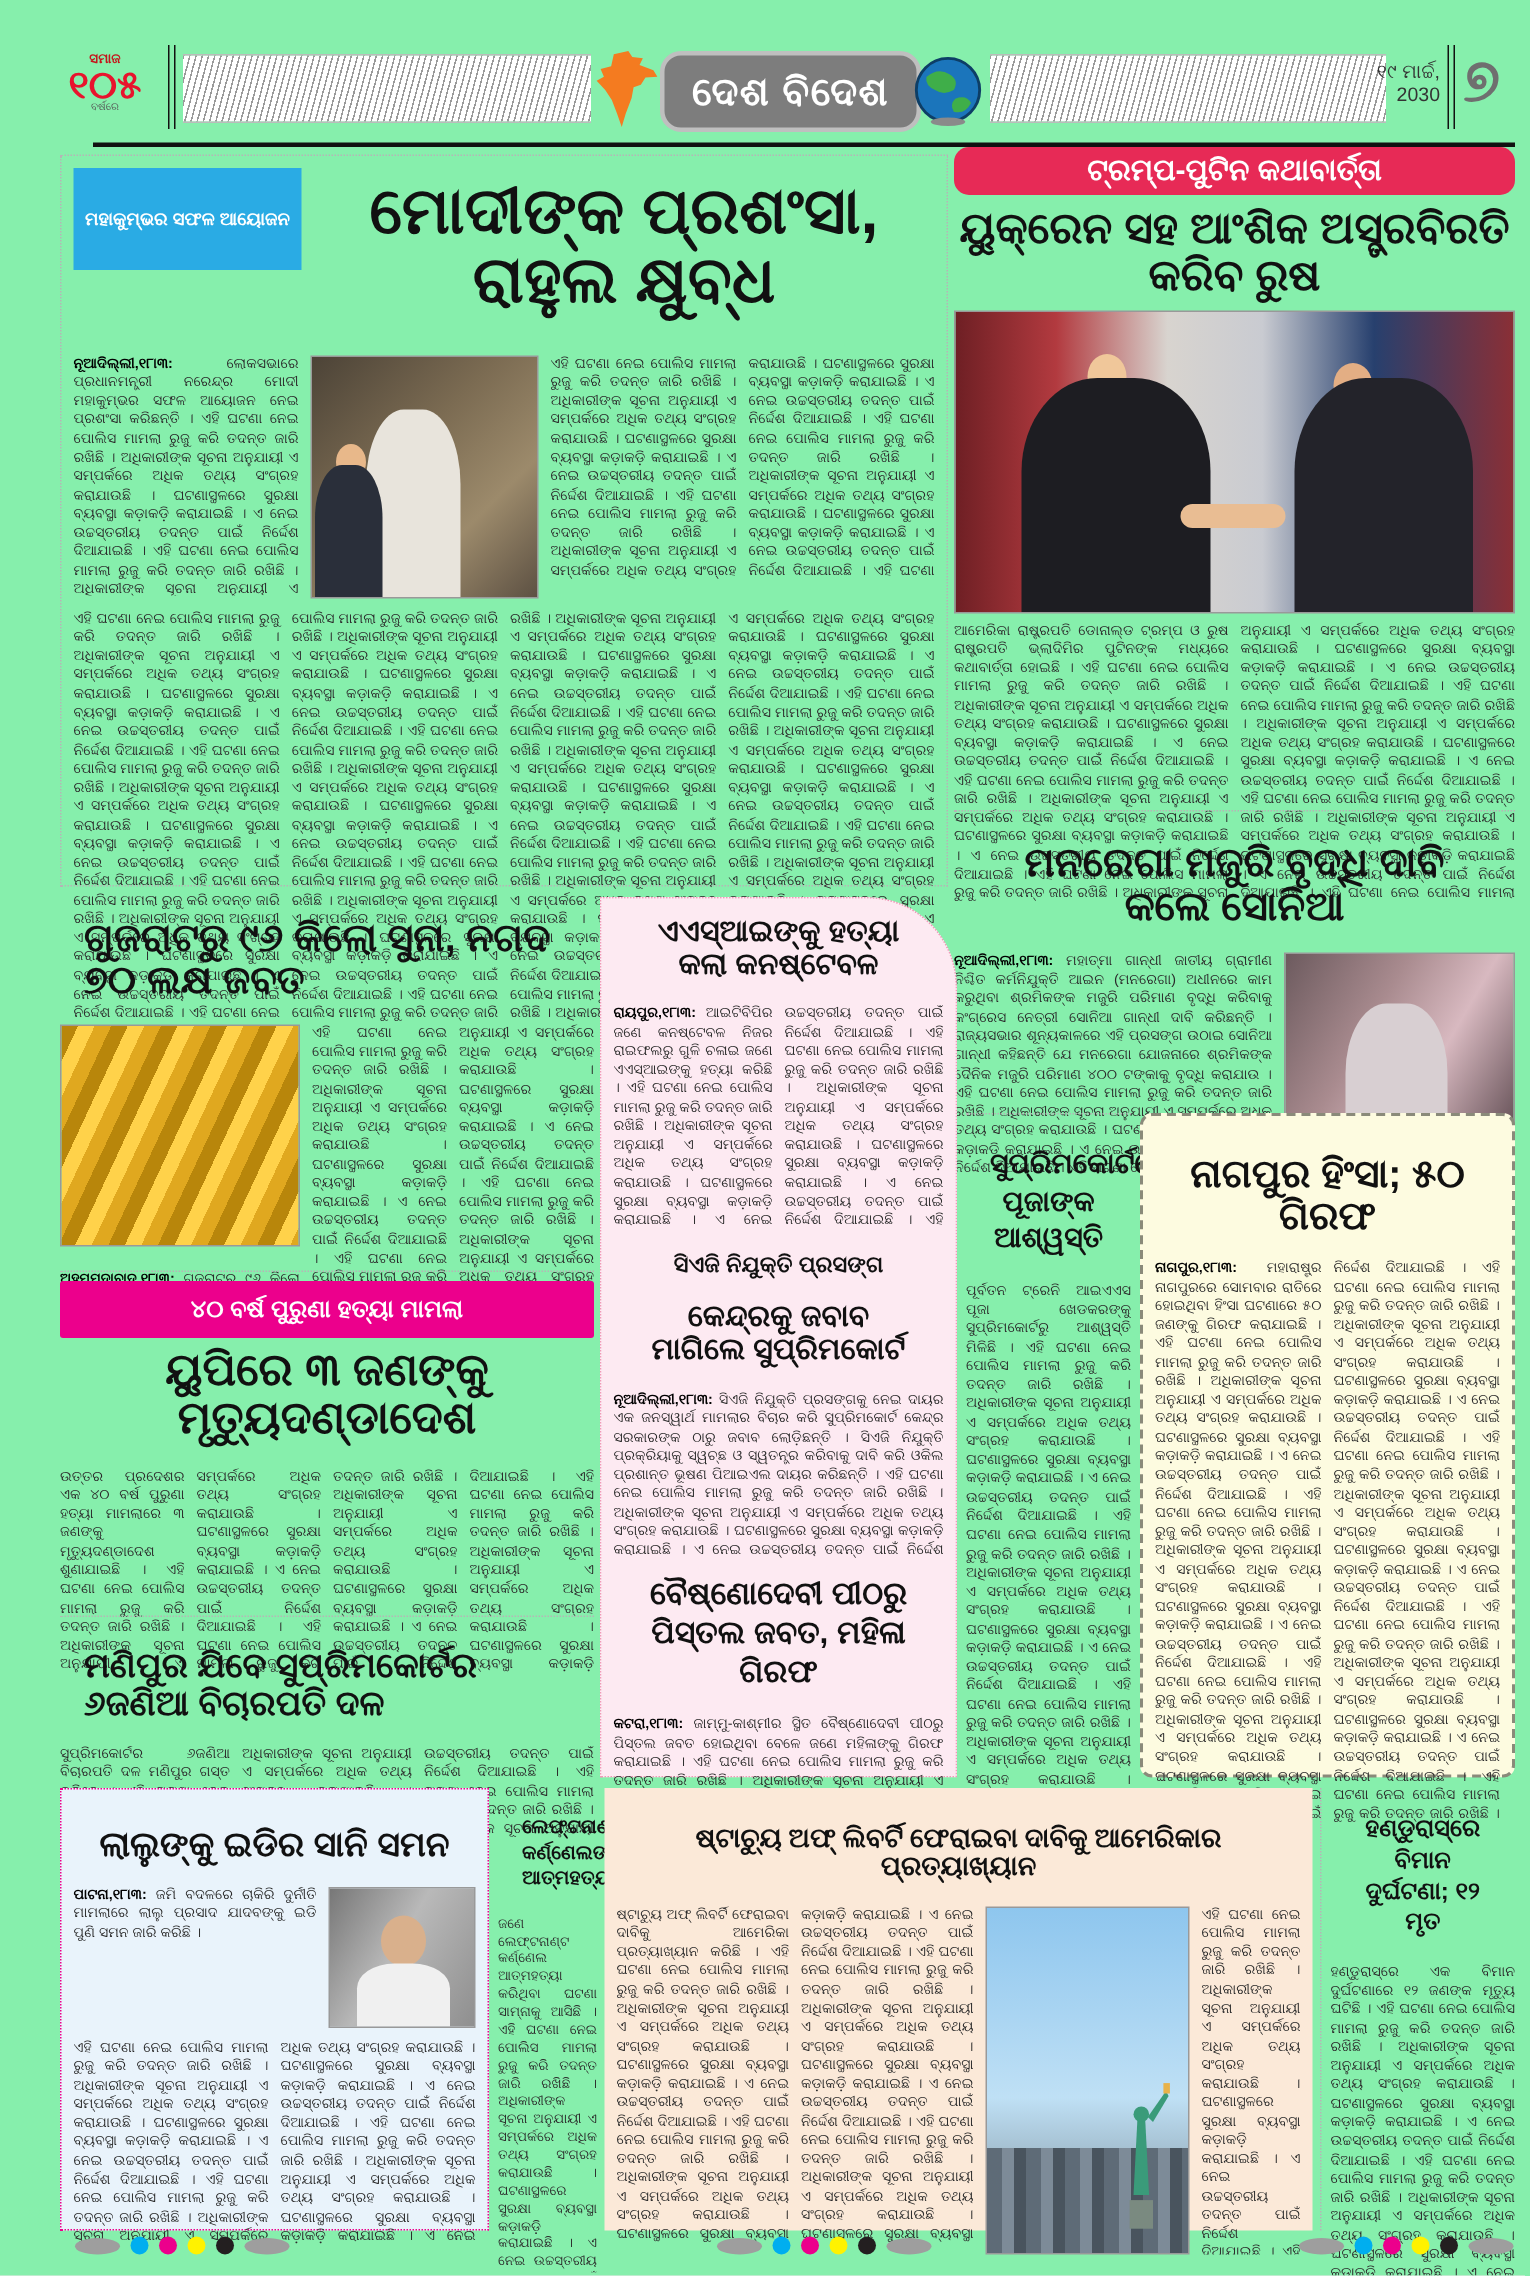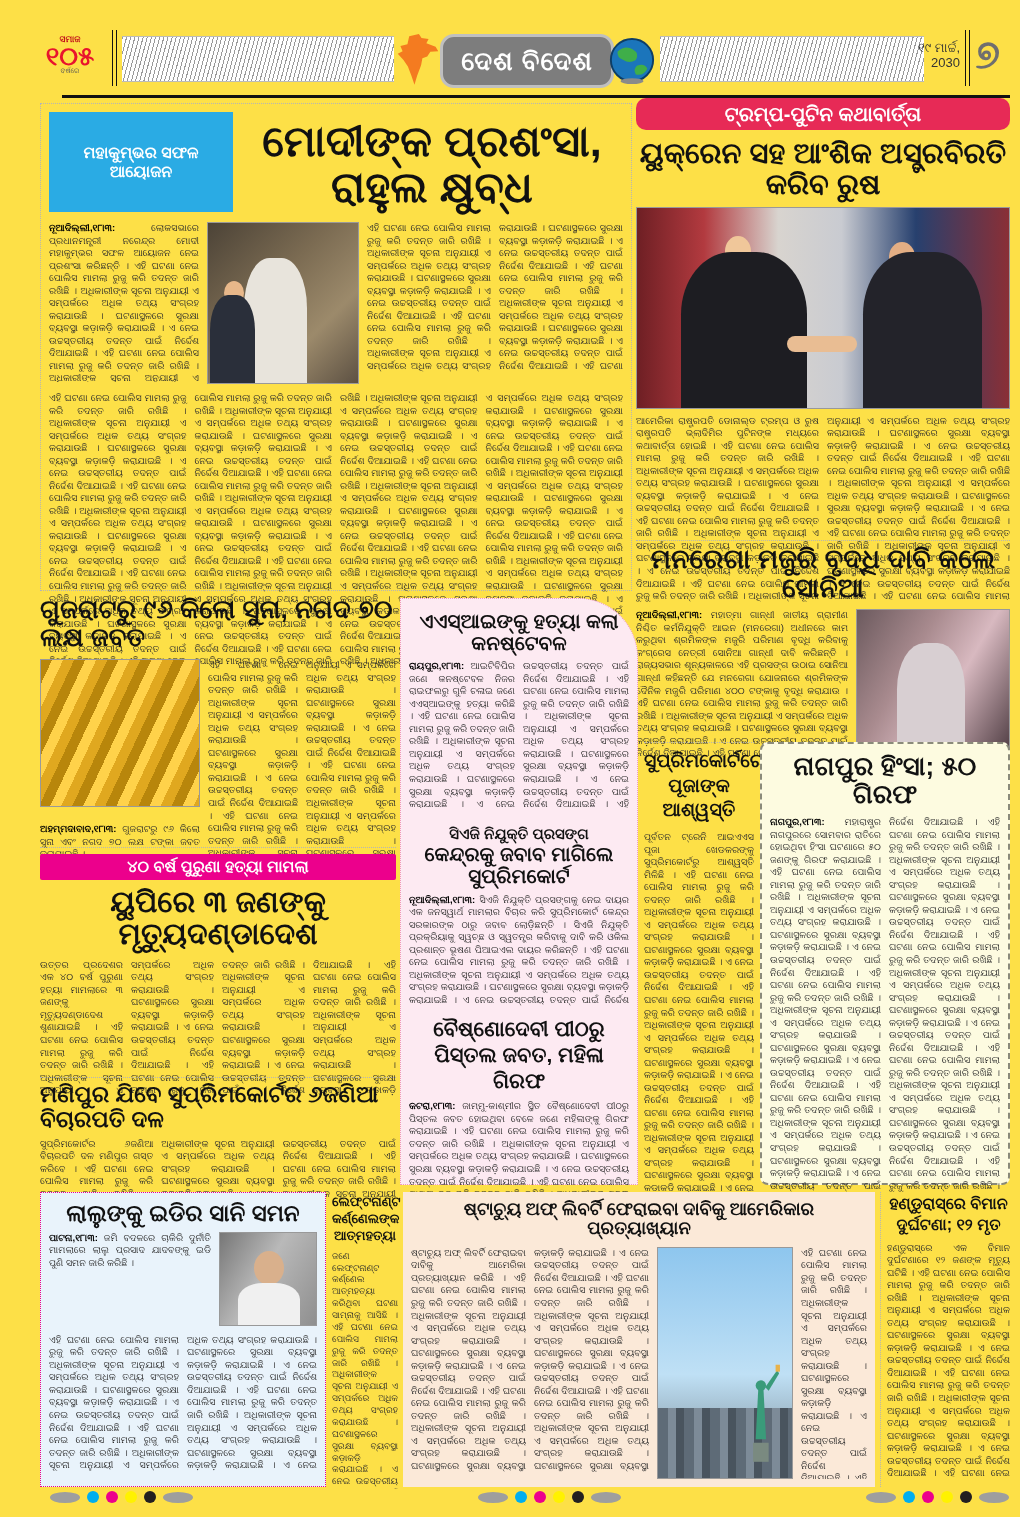--- a/index.html
+++ b/index.html
@@ -1,16 +1,16 @@
 <!DOCTYPE html>
 <html><head>
 <meta charset="utf-8">
 <style>
   html,body{margin:0;padding:0;background:#e9e9e9;}
-  #page{position:relative;width:1020px;height:1517px;background:#fde047;margin:0 auto;
+  #page{position:relative;width:1020px;height:1517px;background:#86efac;margin:0 auto;
         font-family:"Liberation Sans","DejaVu Sans",sans-serif;color:#1c1c1c;overflow:hidden;}
   
   .hdr{position:absolute;left:20px;top:28px;width:980px;height:64px;}
   .logo{position:absolute;left:18px;top:6px;width:64px;height:52px;text-align:center;}
   .logo .l1{font-size:9px;color:#c4161c;font-weight:bold;}
   .logo .l2{font-size:26px;line-height:22px;color:#e8132d;font-weight:bold;}
   .logo .l3{font-size:7px;color:#555;}
   .dblrule{position:absolute;top:2px;height:56px;border-left:1px solid #111;border-right:1px solid #111;width:3px;}
   .hatch{position:absolute;top:8px;height:44px;
          background:repeating-linear-gradient(105deg,#9a9a9a 0 1px,#ffffff 1px 4px);
@@ -19,21 +19,21 @@
          border:3px solid #bfbfbf;border-radius:14px;color:#fff;font-size:26px;font-weight:bold;
          display:flex;align-items:center;justify-content:center;letter-spacing:1px;}
   .indiamap{position:absolute;left:376px;top:2px;width:44px;height:60px;}
   .globe{position:absolute;left:588px;top:8px;width:48px;height:50px;}
   .hdr-date{position:absolute;right:40px;top:12px;text-align:right;font-size:13px;font-weight:normal;color:#333;line-height:15px;}
   .pageno{position:absolute;right:0;top:4px;font-size:40px;color:#6f6f6f;font-weight:bold;}
   .hdr-rule{position:absolute;left:62px;top:95px;width:948px;height:3px;background:#111;}
   
   .art{position:absolute;box-sizing:border-box;}
   .dot{border:1px dotted #b5b5b5;}
-  .hl{font-weight:bold;color:#111;line-height:1.08;margin:0;}
+  .hl{font-weight:bold;color:#111;line-height:1.08;margin:16px;}
   .bt{font-size:9.5px;line-height:1.32;text-align:justify;color:#2a2a2a;overflow:hidden;}
   .bt b{color:#000;}
   .cols2{column-count:2;column-gap:8px;}
   .cols3{column-count:3;column-gap:8px;}
   .cols4{column-count:4;column-gap:8px;}
   .photo{position:relative;overflow:hidden;border:1px solid #999;}
   .kickbox{background:#2aabe4;color:#fff;font-weight:bold;text-align:center;
            display:flex;align-items:center;justify-content:center;}
   .banner{color:#fff;font-weight:bold;text-align:center;border-radius:10px;
           display:flex;align-items:center;justify-content:center;}
@@ -82,21 +82,21 @@
       <div>୧୯ ମାର୍ଚ୍ଚ,</div>
       <div>2030</div>
     </div>
     <div class="dblrule" style="right:30px;"></div>
     <div class="pageno">୭</div>
   </div>
   <div class="hdr-rule"></div>
 
   <div class="art dot" style="left:40px;top:103px;width:592px;height:488px;padding:8px;">
     <div style="display:flex;gap:8px;">
-      <div class="kickbox" style="width:148px;height:64px;font-size:16px;line-height:1.2;padding:18px;">
+      <div class="kickbox" style="width:148px;height:64px;font-size:12px;line-height:1.2;padding:2px;">
         <span>ମହାକୁମ୍ଭର ସଫଳ ଆୟୋଜନ</span>
       </div>
       <h1 class="hl" style="font-size:43px;flex:1;text-align:center;margin-top:6px;">ମୋଦୀଙ୍କ ପ୍ରଶଂସା, ରାହୁଲ କ୍ଷୁବ୍ଧ</h1>
     </div>
     <div style="display:flex;gap:8px;margin-top:10px;">
       <div class="bt" style="width:150px;height:160px;">
         <b>ନୂଆଦିଲ୍ଲୀ,୧୮ା୩:</b>
         <span>ଲୋକସଭାରେ ପ୍ରଧାନମନ୍ତ୍ରୀ ନରେନ୍ଦ୍ର ମୋଦୀ ମହାକୁମ୍ଭର ସଫଳ ଆୟୋଜନ ନେଇ ପ୍ରଶଂସା କରିଛନ୍ତି ।</span>
         <span>ଏହି ଘଟଣା ନେଇ ପୋଲିସ ମାମଲା ରୁଜୁ କରି ତଦନ୍ତ ଜାରି ରଖିଛି । ଅଧିକାରୀଙ୍କ ସୂଚନା ଅନୁଯାୟୀ ଏ ସମ୍ପର୍କରେ ଅଧିକ ତଥ୍ୟ ସଂଗ୍ରହ କରାଯାଉଛି । ଘଟଣାସ୍ଥଳରେ ସୁରକ୍ଷା ବ୍ୟବସ୍ଥା କଡ଼ାକଡ଼ି କରାଯାଇଛି । ଏ ନେଇ ଉଚ୍ଚସ୍ତରୀୟ ତଦନ୍ତ ପାଇଁ ନିର୍ଦ୍ଦେଶ ଦିଆଯାଇଛି । ଏହି ଘଟଣା ନେଇ ପୋଲିସ ମାମଲା ରୁଜୁ କରି ତଦନ୍ତ ଜାରି ରଖିଛି । ଅଧିକାରୀଙ୍କ ସୂଚନା ଅନୁଯାୟୀ ଏ ସମ୍ପର୍କରେ ଅଧିକ ତଥ୍ୟ ସଂଗ୍ରହ କରାଯାଉଛି । ଘଟଣାସ୍ଥଳରେ ସୁରକ୍ଷା ବ୍ୟବସ୍ଥା କଡ଼ାକଡ଼ି କରାଯାଇଛି । ଏ ନେଇ ଉଚ୍ଚସ୍ତରୀୟ ତଦନ୍ତ ପାଇଁ ନିର୍ଦ୍ଦେଶ ଦିଆଯାଇଛି ।</span>
       </div>
@@ -180,21 +180,21 @@
     </div>
     <h3 class="hl center" style="font-size:21px;margin-top:10px;line-height:1.25;">ବୈଷ୍ଣୋଦେବୀ ପୀଠରୁ ପିସ୍ତଲ ଜବତ, ମହିଳା ଗିରଫ</h3>
     <div class="bt" style="margin-top:6px;height:146px;">
       <b>କଟରା,୧୮ା୩:</b>
       <span>ଜାମ୍ମୁ-କାଶ୍ମୀର ସ୍ଥିତ ବୈଷ୍ଣୋଦେବୀ ପୀଠରୁ ପିସ୍ତଲ ଜବତ ହୋଇଥିବା ବେଳେ ଜଣେ ମହିଳାଙ୍କୁ ଗିରଫ କରାଯାଇଛି ।</span>
       <span>ଏହି ଘଟଣା ନେଇ ପୋଲିସ ମାମଲା ରୁଜୁ କରି ତଦନ୍ତ ଜାରି ରଖିଛି । ଅଧିକାରୀଙ୍କ ସୂଚନା ଅନୁଯାୟୀ ଏ ସମ୍ପର୍କରେ ଅଧିକ ତଥ୍ୟ ସଂଗ୍ରହ କରାଯାଉଛି । ଘଟଣାସ୍ଥଳରେ ସୁରକ୍ଷା ବ୍ୟବସ୍ଥା କଡ଼ାକଡ଼ି କରାଯାଇଛି । ଏ ନେଇ ଉଚ୍ଚସ୍ତରୀୟ ତଦନ୍ତ ପାଇଁ ନିର୍ଦ୍ଦେଶ ଦିଆଯାଇଛି । ଏହି ଘଟଣା ନେଇ ପୋଲିସ ମାମଲା ରୁଜୁ କରି ତଦନ୍ତ ଜାରି ରଖିଛି । ଅଧିକାରୀଙ୍କ ସୂଚନା ଅନୁଯାୟୀ ଏ ସମ୍ପର୍କରେ ଅଧିକ ତଥ୍ୟ ସଂଗ୍ରହ କରାଯାଉଛି । ଘଟଣାସ୍ଥଳରେ ସୁରକ୍ଷା ବ୍ୟବସ୍ଥା କଡ଼ାକଡ଼ି କରାଯାଇଛି । ଏ ନେଇ ଉଚ୍ଚସ୍ତରୀୟ ତଦନ୍ତ ପାଇଁ ନିର୍ଦ୍ଦେଶ ଦିଆଯାଇଛି । ଏହି ଘଟଣା ନେଇ ପୋଲିସ ମାମଲା ରୁଜୁ କରି ତଦନ୍ତ ଜାରି ରଖିଛି । ଅଧିକାରୀଙ୍କ ସୂଚନା ଅନୁଯାୟୀ ଏ ସମ୍ପର୍କରେ ଅଧିକ ତଥ୍ୟ ସଂଗ୍ରହ କରାଯାଉଛି । ଘଟଣାସ୍ଥଳରେ ସୁରକ୍ଷା ବ୍ୟବସ୍ଥା କଡ଼ାକଡ଼ି କରାଯାଇଛି । ଏ ନେଇ ଉଚ୍ଚସ୍ତରୀୟ ତଦନ୍ତ ପାଇଁ ନିର୍ଦ୍ଦେଶ ଦିଆଯାଇଛି ।</span>
     </div>
   </div>
 
   <div class="art" style="left:40px;top:847px;width:356px;height:228px;border-top:1px dotted #b5b5b5;padding-top:6px;">
-    <div class="banner" style="height:26px;background:#ec008c;font-size:16px;border-radius:2px;">
+    <div class="banner" style="height:38px;background:#ec008c;font-size:16px;border-radius:2px;">
       <span>୪୦ ବର୍ଷ ପୁରୁଣା ହତ୍ୟା ମାମଲା</span>
     </div>
     <h2 class="hl center" style="font-size:30px;margin-top:6px;">ୟୁପିରେ ୩ ଜଣଙ୍କୁ ମୃତ୍ୟୁଦଣ୍ଡାଦେଶ</h2>
     <div class="bt cols4" style="margin-top:8px;height:146px;">
       <span>ଉତ୍ତର ପ୍ରଦେଶର ଏକ ୪୦ ବର୍ଷ ପୁରୁଣା ହତ୍ୟା ମାମଲାରେ ୩ ଜଣଙ୍କୁ ମୃତ୍ୟୁଦଣ୍ଡାଦେଶ ଶୁଣାଯାଇଛି ।</span>
       <span>ଏହି ଘଟଣା ନେଇ ପୋଲିସ ମାମଲା ରୁଜୁ କରି ତଦନ୍ତ ଜାରି ରଖିଛି । ଅଧିକାରୀଙ୍କ ସୂଚନା ଅନୁଯାୟୀ ଏ ସମ୍ପର୍କରେ ଅଧିକ ତଥ୍ୟ ସଂଗ୍ରହ କରାଯାଉଛି । ଘଟଣାସ୍ଥଳରେ ସୁରକ୍ଷା ବ୍ୟବସ୍ଥା କଡ଼ାକଡ଼ି କରାଯାଇଛି । ଏ ନେଇ ଉଚ୍ଚସ୍ତରୀୟ ତଦନ୍ତ ପାଇଁ ନିର୍ଦ୍ଦେଶ ଦିଆଯାଇଛି । ଏହି ଘଟଣା ନେଇ ପୋଲିସ ମାମଲା ରୁଜୁ କରି ତଦନ୍ତ ଜାରି ରଖିଛି । ଅଧିକାରୀଙ୍କ ସୂଚନା ଅନୁଯାୟୀ ଏ ସମ୍ପର୍କରେ ଅଧିକ ତଥ୍ୟ ସଂଗ୍ରହ କରାଯାଉଛି । ଘଟଣାସ୍ଥଳରେ ସୁରକ୍ଷା ବ୍ୟବସ୍ଥା କଡ଼ାକଡ଼ି କରାଯାଇଛି । ଏ ନେଇ ଉଚ୍ଚସ୍ତରୀୟ ତଦନ୍ତ ପାଇଁ ନିର୍ଦ୍ଦେଶ ଦିଆଯାଇଛି । ଏହି ଘଟଣା ନେଇ ପୋଲିସ ମାମଲା ରୁଜୁ କରି ତଦନ୍ତ ଜାରି ରଖିଛି । ଅଧିକାରୀଙ୍କ ସୂଚନା ଅନୁଯାୟୀ ଏ ସମ୍ପର୍କରେ ଅଧିକ ତଥ୍ୟ ସଂଗ୍ରହ କରାଯାଉଛି । ଘଟଣାସ୍ଥଳରେ ସୁରକ୍ଷା ବ୍ୟବସ୍ଥା କଡ଼ାକଡ଼ି କରାଯାଇଛି । ଏ ନେଇ ଉଚ୍ଚସ୍ତରୀୟ ତଦନ୍ତ ପାଇଁ ନିର୍ଦ୍ଦେଶ ଦିଆଯାଇଛି । ଏହି ଘଟଣା ନେଇ ପୋଲିସ ମାମଲା ରୁଜୁ କରି ତଦନ୍ତ ଜାରି ରଖିଛି । ଅଧିକାରୀଙ୍କ ସୂଚନା ଅନୁଯାୟୀ ଏ ସମ୍ପର୍କରେ ଅଧିକ ତଥ୍ୟ ସଂଗ୍ରହ କରାଯାଉଛି । ଘଟଣାସ୍ଥଳରେ ସୁରକ୍ଷା ବ୍ୟବସ୍ଥା କଡ଼ାକଡ଼ି କରାଯାଇଛି । ଏ ନେଇ ଉଚ୍ଚସ୍ତରୀୟ ତଦନ୍ତ ପାଇଁ ନିର୍ଦ୍ଦେଶ ଦିଆଯାଇଛି । ଏହି ଘଟଣା ନେଇ ପୋଲିସ ମାମଲା ରୁଜୁ କରି ତଦନ୍ତ ଜାରି ରଖିଛି । ଅଧିକାରୀଙ୍କ ସୂଚନା ଅନୁଯାୟୀ ଏ ସମ୍ପର୍କରେ ଅଧିକ ତଥ୍ୟ ସଂଗ୍ରହ କରାଯାଉଛି । ଘଟଣାସ୍ଥଳରେ ସୁରକ୍ଷା ବ୍ୟବସ୍ଥା କଡ଼ାକଡ଼ି କରାଯାଇଛି । ଏ ନେଇ ଉଚ୍ଚସ୍ତରୀୟ ତଦନ୍ତ ପାଇଁ ନିର୍ଦ୍ଦେଶ ଦିଆଯାଇଛି । ଏହି ଘଟଣା ନେଇ ପୋଲିସ ମାମଲା ରୁଜୁ କରି ତଦନ୍ତ ଜାରି ରଖିଛି । ଅଧିକାରୀଙ୍କ ସୂଚନା ଅନୁଯାୟୀ ଏ ସମ୍ପର୍କରେ ଅଧିକ ତଥ୍ୟ ସଂଗ୍ରହ କରାଯାଉଛି । ଘଟଣାସ୍ଥଳରେ ସୁରକ୍ଷା ବ୍ୟବସ୍ଥା କଡ଼ାକଡ଼ି କରାଯାଇଛି । ଏ ନେଇ ଉଚ୍ଚସ୍ତରୀୟ ତଦନ୍ତ ପାଇଁ ନିର୍ଦ୍ଦେଶ ଦିଆଯାଇଛି ।</span>
     </div>
   </div>
 
   <div class="art" style="left:40px;top:1077px;width:356px;height:108px;border-top:1px dotted #b5b5b5;padding-top:4px;">

